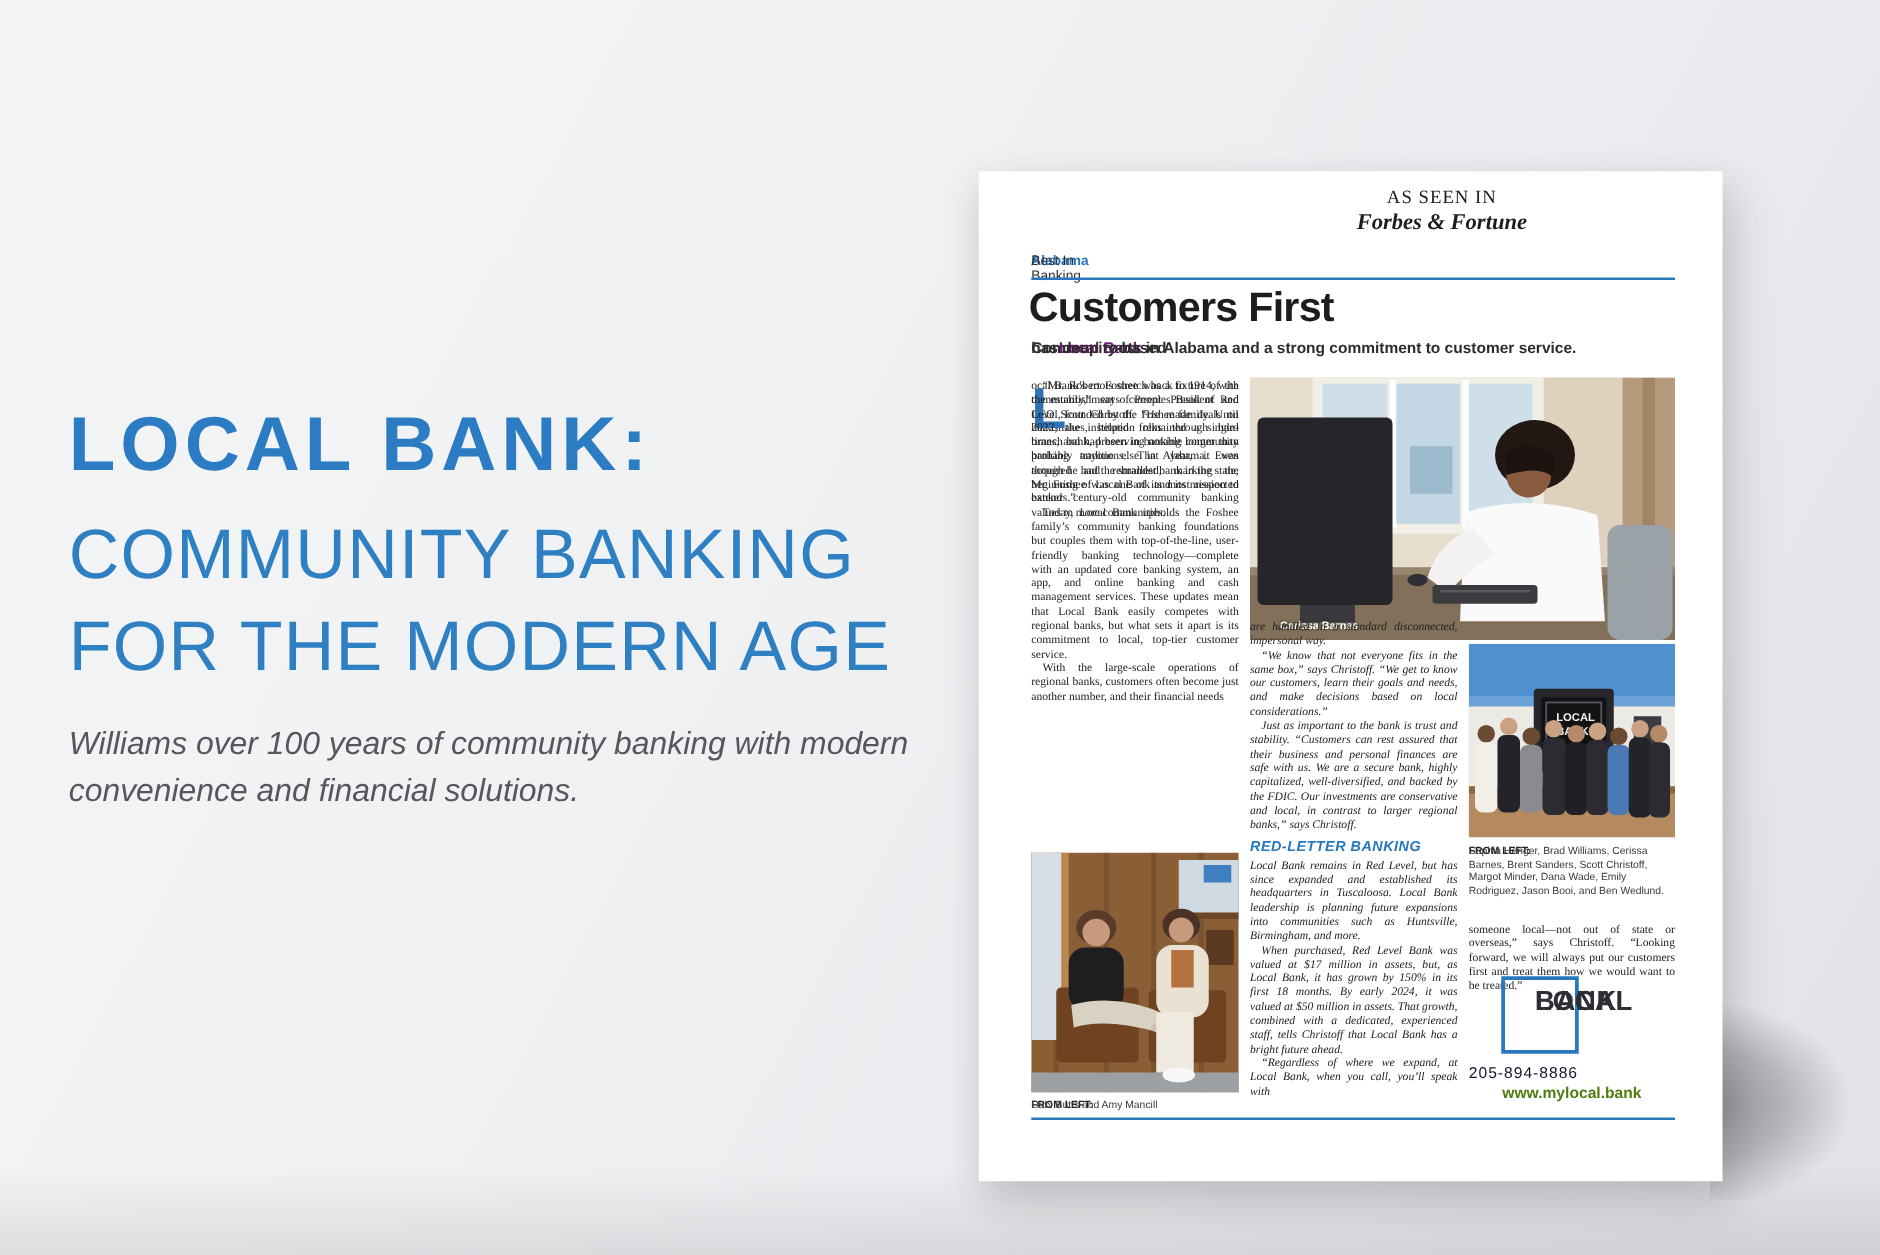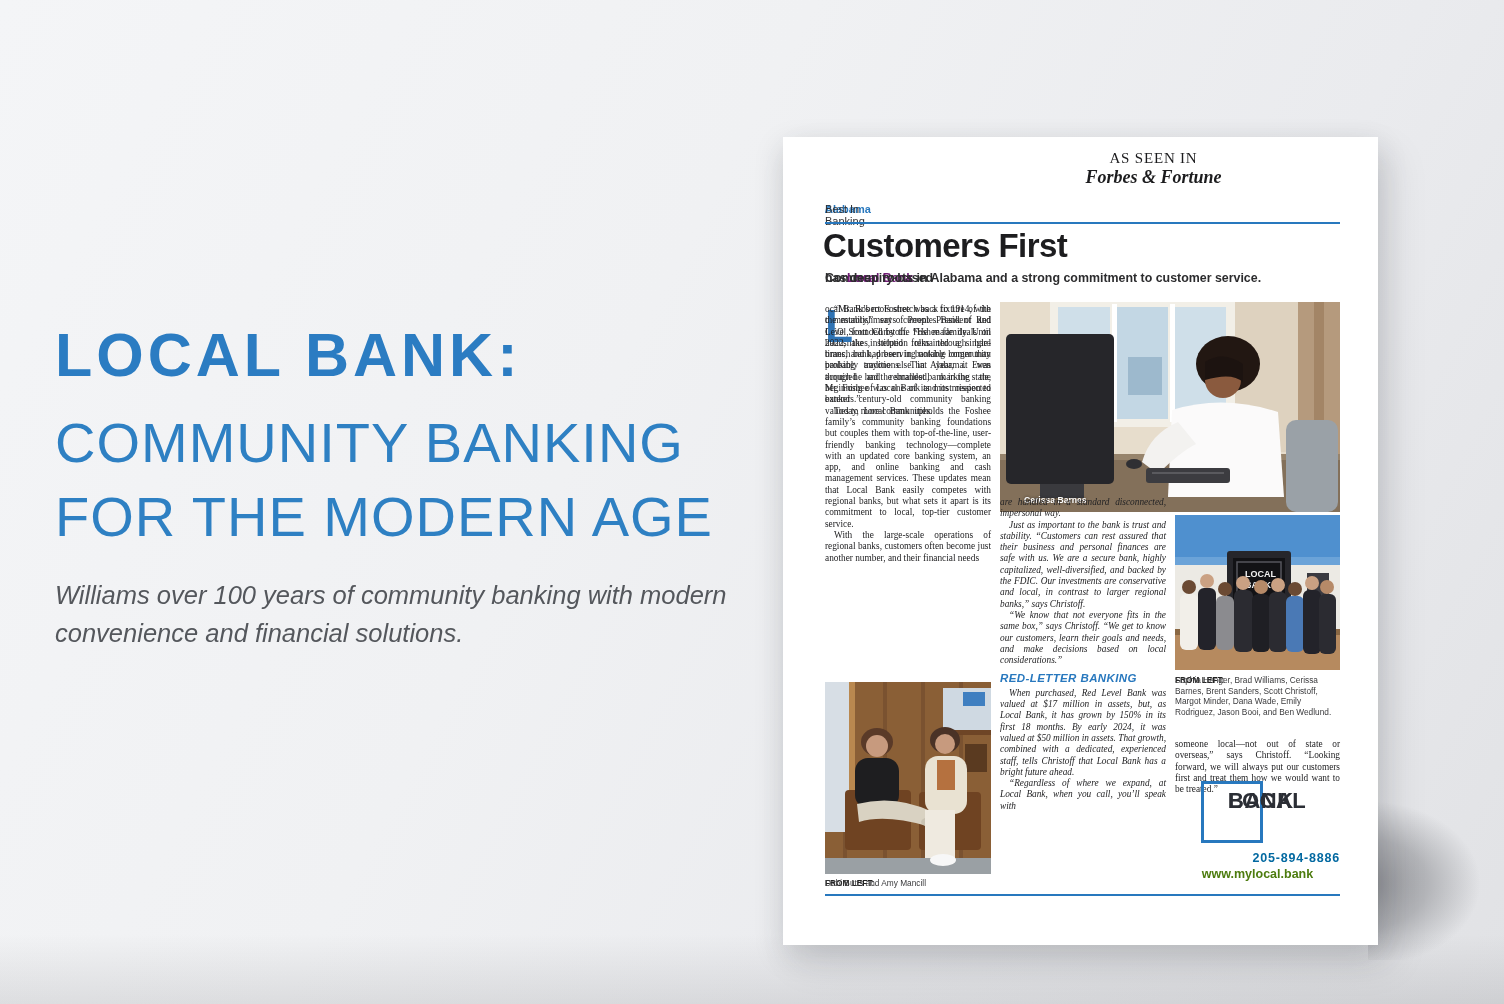--- a/index.html
+++ b/index.html
@@ -97,22 +97,22 @@
   
   .logo-block { left:392px; top:644px; width:165px; height:100px; }
   .logo-square {
     left:26px; top:0; width:62px; height:62px; border:3px solid #2878be;
   }
   .logo-text {
     left:51px; top:7px; font-size:22px; font-weight:bold; letter-spacing:0.5px;
     color:#2b2e35; line-height:23px; background:#ffffff; padding:1px 2px;
   }
   .contact-phone {
-    left:0; top:70px; width:165px; text-align:right; font-size:12.5px;
-    font-weight:bold; letter-spacing:0.8px; color:#0369a1;
+    left:0; top:70px; width:165px; text-align:left; font-size:12.5px;
+    font-weight:normal; letter-spacing:0.8px; color:#0f172a;
   }
   .contact-web {
     left:0; top:86px; width:165px; text-align:center; font-size:12.5px;
     font-weight:bold; color:#4d7c0f;
   }
   .rule-bottom { left:42px; top:757px; width:515px; height:2px; background:#2878be; }
 </style>
 </head>
 <body>
 
@@ -188,23 +188,24 @@
       <rect x="40" y="182" width="44" height="14" fill="#3a3a3e"></rect>
       <rect x="146" y="166" width="84" height="15" rx="3" fill="#3c3c40"></rect>
       <line x1="152" y1="171" x2="224" y2="171" stroke="#5a5a5e" stroke-width="2"></line>
       <ellipse cx="134" cy="162" rx="8" ry="5" fill="#2f2f33"></ellipse>
     </svg>
     <div class="photo1-caption">Cerissa Barnes</div>
   </div>
 
   <div class="bodycol col2">
     <p>are handled in a standard disconnected, impersonal way.</p>
+    <p class="ind">“We know that not everyone fits in the same box,” says Christoff. “We get to know our customers, learn their goals and needs, and make decisions based on local considerations.”</p>
     <p class="ind">Just as important to the bank is trust and stability. “Customers can rest assured that their business and personal finances are safe with us. We are a secure bank, highly capitalized, well-diversified, and backed by the FDIC. Our investments are conservative and local, in contrast to larger regional banks,” says Christoff.</p>
-    <p class="ind">“We know that not everyone fits in the same box,” says Christoff. “We get to know our customers, learn their goals and needs, and make decisions based on local considerations.”</p>
     <h3 class="subhead">RED-LETTER BANKING</h3>
+    <p>Local Bank remains in Red Level, but has since expanded and established its headquarters in Tuscaloosa. Local Bank leadership is planning future expansions into communities such as Huntsville, Birmingham, and more.</p>
     <p class="ind">When purchased, Red Level Bank was valued at $17 million in assets, but, as Local Bank, it has grown by 150% in its first 18 months. By early 2024, it was valued at $50 million in assets. That growth, combined with a dedicated, experienced staff, tells Christoff that Local Bank has a bright future ahead.</p>
     <p class="ind">“Regardless of where we expand, at Local Bank, when you call, you’ll speak with</p>
   </div>
 
   <div class="photo photo2">
     <svg width="165" height="155" viewBox="0 0 165 155">
       <rect width="165" height="155" fill="#eceae4"></rect>
       <rect x="0" y="0" width="165" height="50" fill="#4f90cf"></rect>
       <rect x="0" y="42" width="165" height="8" fill="#6ba3d8"></rect>
       <rect x="0" y="118" width="165" height="37" fill="#b68a5f"></rect>

